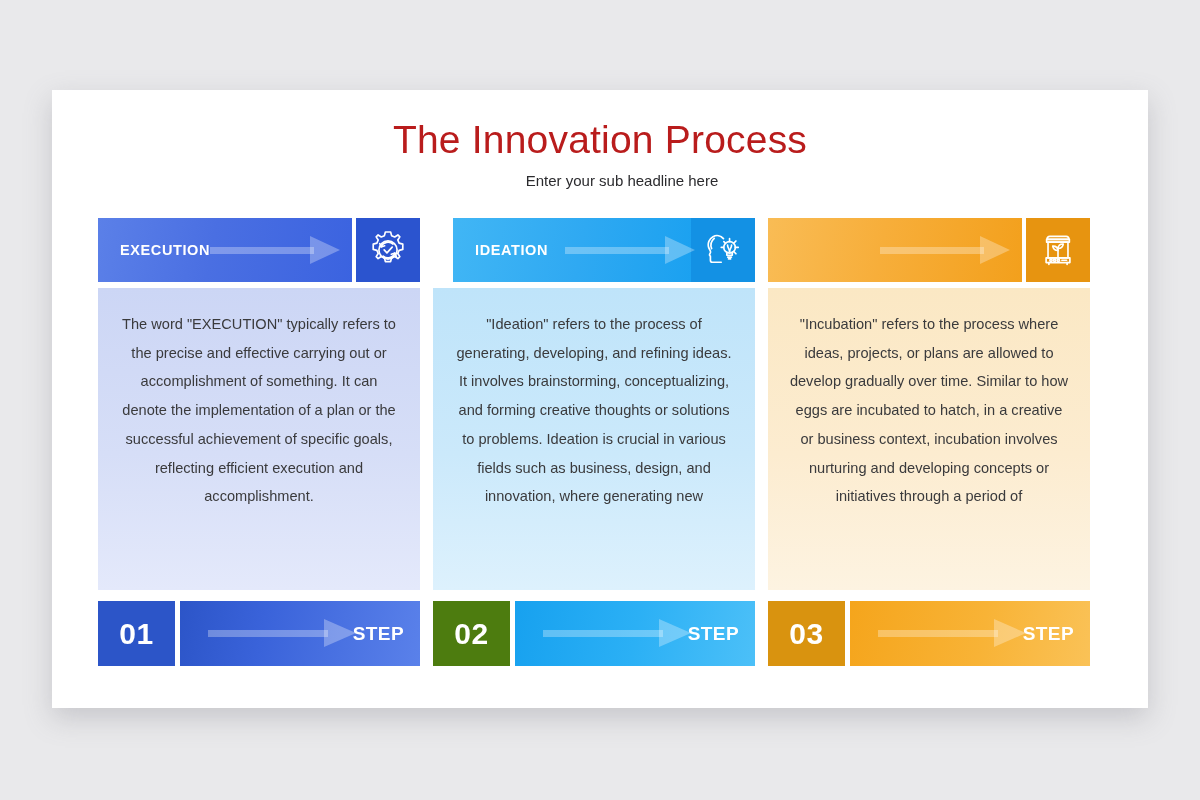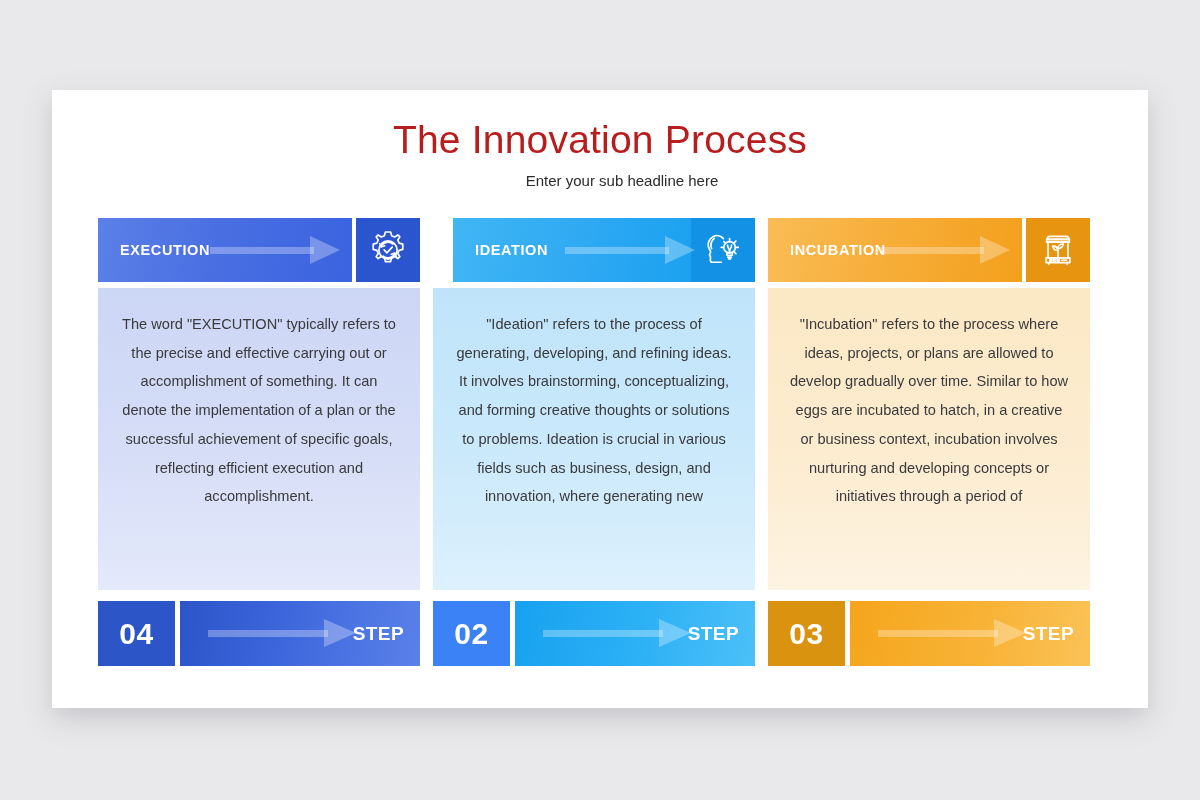--- a/index.html
+++ b/index.html
@@ -120,21 +120,21 @@
   .c1 .head-bar { background:linear-gradient(100deg,#5b80e8 0%,#4a6fe2 45%,#3b63e0 100%);padding-left:36px; }
   .c1 .icon-box { background:#2b54cf; }
   .c1 .body-panel { background:linear-gradient(180deg,#ccd6f5 0%,#d6deF7 55%,#e4e9fb 100%); }
   .c1 .step-num { background:#2c55c8; }
   .c1 .step-bar { background:linear-gradient(100deg,#2c55c8 0%,#3a63da 35%,#5a81ea 100%); }
 
   
   .c2 .head-bar { background:linear-gradient(100deg,#41b6f5 0%,#2fa9f2 50%,#18a0f0 100%); }
   .c2 .icon-box { background:#1391e4; }
   .c2 .body-panel { background:linear-gradient(180deg,#bfe4fa 0%,#cbe9fb 55%,#ddf1fd 100%); }
-  .c2 .step-num { background:#3b82f6; }
+  .c2 .step-num { background:#4d7c0f; }
   .c2 .step-bar { background:linear-gradient(100deg,#17a1ef 0%,#2bb0f5 50%,#4cc0f8 100%); }
 
   
   .c3 .head-bar { background:linear-gradient(100deg,#f9bc55 0%,#f7ae3a 45%,#f3a01c 100%); }
   .c3 .icon-box { background:#e79410; }
   .c3 .body-panel { background:linear-gradient(180deg,#fbe8c4 0%,#fcecd0 55%,#fdf3e1 100%); }
   .c3 .step-num { background:#d9930f; }
   .c3 .step-bar { background:linear-gradient(100deg,#f5a51c 0%,#f8b336 55%,#fac257 100%); }
 </style>
 </head>
@@ -164,21 +164,21 @@
               <path d="M16.2 20.3 a8.6 8.6 0 0 1 13.6-3.1"></path>
               <path d="M31.9 27.6 a8.6 8.6 0 0 1-13.4 3.4"></path>
               <path d="M14.6 16.6 l1.6 3.9 4.0-1.3"></path>
               <path d="M33.5 31.4 l-1.7-3.9 -4.0 1.4"></path>
               <path d="M19.6 23.9 l3.2 3.4 6.0-6.6"></path>
             </svg>
           </div>
         </div>
         <div class="body-panel">The word "EXECUTION" typically refers to the precise and effective carrying out or accomplishment of something. It can denote the implementation of a plan or the successful achievement of specific goals, reflecting efficient execution and accomplishment.</div>
         <div class="step-row">
-          <div class="step-num">04</div>
+          <div class="step-num">01</div>
           <div class="step-bar">
             <span class="arrow">
               <span class="shaft"></span>
                 <span class="head"></span>
             </span>
             <span class="label">STEP</span>
           </div>
         </div>
       </div>
 
@@ -219,21 +219,20 @@
                 <span class="head"></span>
             </span>
             <span class="label">STEP</span>
           </div>
         </div>
       </div>
 
       <div class="col c3">
         <div class="head-row">
           <div class="head-bar">
-            <span class="label">INCUBATION</span>
             <span class="arrow">
               <span class="shaft"></span>
                 <span class="head"></span>
             </span>
           </div>
           <div class="icon-box">
             <svg width="42" height="42" viewBox="0 0 48 48" fill="none" stroke="#ffffff" stroke-width="1.9" stroke-linecap="round" stroke-linejoin="round">
               <path d="M11.0 11.8 L37.0 11.8 L37.0 15.0 L11.0 15.0 Z"></path>
               <path d="M14.6 8.4 L33.4 8.4 C35.2 8.4 36.4 9.8 36.6 11.8 L11.4 11.8 C11.6 9.8 12.8 8.4 14.6 8.4 Z"></path>
               <path d="M12.6 15.0 L35.4 15.0 L35.4 33.0 L12.6 33.0 Z"></path>

